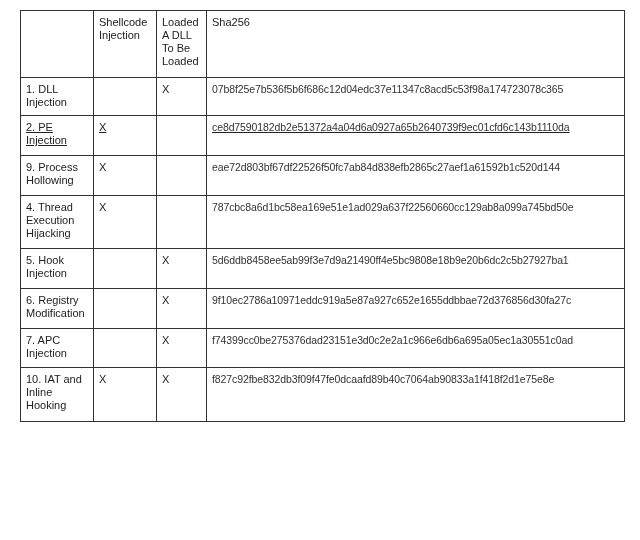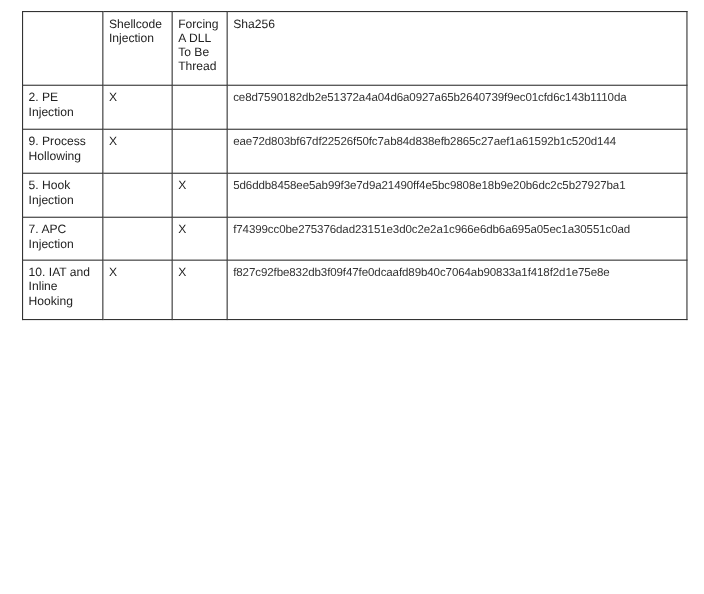--- a/index.html
+++ b/index.html
@@ -22,42 +22,60 @@
   <colgroup>
       <col class="c0">
       <col class="c1">
       <col class="c2">
       <col class="c3">
     </colgroup>
   <thead>
     <tr class="h">
       <th class="blank"></th>
       <th>Shellcode Injection</th>
-      <th>Forcing A DLL To Be Thread</th>
+      <th>Loaded A DLL To Be Loaded</th>
       <th>Sha256</th>
     </tr>
   </thead>
   <tbody id="rows">
-      <tr style="height: 40px;">
+      <tr style="height: 38px;">
+    <td>1. DLL Injection</td>
+    <td class="mark"></td>
+    <td class="mark">X</td>
+    <td class="hash">07b8f25e7b536f5b6f686c12d04edc37e11347c8acd5c53f98a174723078c365</td>
+  </tr>
+      <tr style="height: 40px; text-decoration: underline;">
     <td>2. PE Injection</td>
     <td class="mark">X</td>
     <td class="mark"></td>
     <td class="hash">ce8d7590182db2e51372a4a04d6a0927a65b2640739f9ec01cfd6c143b1110da</td>
   </tr>
       <tr style="height: 40px;">
     <td>9. Process Hollowing</td>
     <td class="mark">X</td>
     <td class="mark"></td>
     <td class="hash">eae72d803bf67df22526f50fc7ab84d838efb2865c27aef1a61592b1c520d144</td>
   </tr>
+      <tr style="height: 53px;">
+    <td>4. Thread Execution Hijacking</td>
+    <td class="mark">X</td>
+    <td class="mark"></td>
+    <td class="hash">787cbc8a6d1bc58ea169e51e1ad029a637f22560660cc129ab8a099a745bd50e</td>
+  </tr>
       <tr style="height: 40px;">
     <td>5. Hook Injection</td>
     <td class="mark"></td>
     <td class="mark">X</td>
     <td class="hash">5d6ddb8458ee5ab99f3e7d9a21490ff4e5bc9808e18b9e20b6dc2c5b27927ba1</td>
+  </tr>
+      <tr style="height: 40px;">
+    <td>6. Registry Modification</td>
+    <td class="mark"></td>
+    <td class="mark">X</td>
+    <td class="hash">9f10ec2786a10971eddc919a5e87a927c652e1655ddbbae72d376856d30fa27c</td>
   </tr>
       <tr style="height: 39px; padding-left: 27px;">
     <td>7. APC Injection</td>
     <td class="mark"></td>
     <td class="mark">X</td>
     <td class="hash">f74399cc0be275376dad23151e3d0c2e2a1c966e6db6a695a05ec1a30551c0ad</td>
   </tr>
       <tr style="height: 54px;">
     <td>10. IAT and Inline Hooking</td>
     <td class="mark">X</td>

